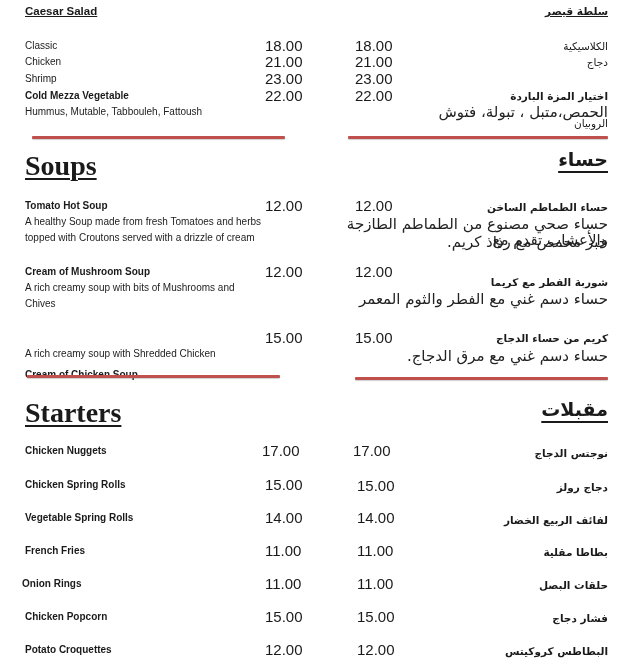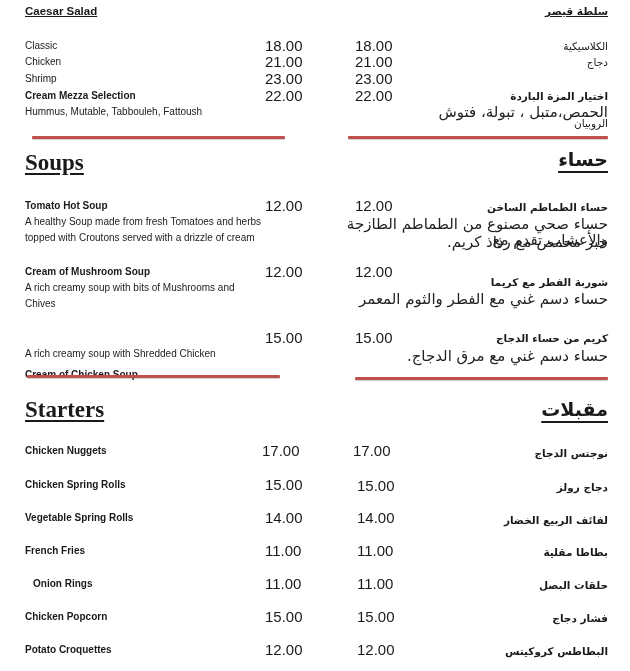--- a/index.html
+++ b/index.html
@@ -9,21 +9,21 @@
     .abs { position: absolute; }
 
     .en { font-family: "Liberation Sans", sans-serif; font-size: 10px; line-height: 16px; }
     .ar { font-family: "DejaVu Sans", sans-serif; font-size: 10.5px; line-height: 16px; direction: rtl; text-align: right; }
     .bold { font-weight: bold; }
     .price { font-family: "Liberation Sans", sans-serif; font-weight: normal; font-size: 15px; line-height: 16px; }
 
     .cat-title-en { font-family: "Liberation Sans", sans-serif; font-weight: bold; font-size: 11.5px; text-decoration: underline; }
     .cat-title-ar { font-family: "DejaVu Sans", sans-serif; font-weight: bold; font-size: 10.5px; text-decoration: underline; direction: rtl; text-align: right; }
 
-    .section-en { font-family: "Liberation Serif", serif; font-weight: bold; font-size: 23px; text-decoration: underline; text-decoration-thickness: 2px; text-underline-offset: 3px; }
+    .section-en { font-family: "Liberation Serif", serif; font-weight: bold; font-size: 28px; text-decoration: underline; text-decoration-thickness: 2px; text-underline-offset: 3px; }
     .section-ar { font-family: "DejaVu Sans", sans-serif; font-weight: bold; font-size: 19px; text-decoration: underline; text-decoration-thickness: 2px; text-underline-offset: 5px; direction: rtl; text-align: right; }
 
     .sep { position: absolute; height: 3px; background: #c0504d; box-shadow: 0 1px 1px rgba(120,120,120,0.35); border-radius: 1px; }
 
     .desc { font-weight: normal; color: #222; }
     .ar-desc { font-size: 15px; color: #222; }
   </style>
 </head>
 <body>
 
@@ -38,21 +38,21 @@
 <div class="abs en" style="left:25px; top:54px;">Chicken</div>
 <div class="abs price" style="left:265px; top:54px;">21.00</div>
 <div class="abs price" style="left:355px; top:54px;">21.00</div>
 <div class="abs ar" style="right:22px; top:54px; width:200px;">دجاج</div>
 
 <div class="abs en" style="left:25px; top:71px;">Shrimp</div>
 <div class="abs price" style="left:265px; top:71px;">23.00</div>
 <div class="abs price" style="left:355px; top:71px;">23.00</div>
 <div class="abs ar" style="right:22px; top:71px; width:200px;margin-top:44px;">الروبيان</div>
 
-<div class="abs en bold" style="left:25px; top:88px;">Cream Mezza Selection</div>
+<div class="abs en bold" style="left:25px; top:88px;">Cold Mezza Vegetable</div>
 <div class="abs price" style="left:265px; top:88px;">22.00</div>
 <div class="abs price" style="left:355px; top:88px;">22.00</div>
 <div class="abs ar bold" style="right:22px; top:88px; width:200px;">اختيار المزة الباردة</div>
 
 <div class="abs en desc" style="left:25px; top:104px;">Hummus, Mutable, Tabbouleh, Fattoush</div>
 <div class="abs ar ar-desc" style="right:22px; top:104px; width:220px;">الحمص،متبل ، تبولة، فتوش</div>
 
 <div class="sep" style="left:32px; top:136px; width:253px;"></div>
 <div class="sep" style="left:348px; top:136px; width:260px;"></div>
 
@@ -102,21 +102,21 @@
 <div class="abs en bold" style="left:25px; top:510px;">Vegetable Spring Rolls</div>
 <div class="abs price" style="left:265px; top:510px;">14.00</div>
 <div class="abs price" style="left:357px; top:510px;">14.00</div>
 <div class="abs ar bold" style="right:22px; top:512px; width:200px;">لفائف الربيع الخضار</div>
 
 <div class="abs en bold" style="left:25px; top:543px;">French Fries</div>
 <div class="abs price" style="left:265px; top:543px;">11.00</div>
 <div class="abs price" style="left:357px; top:543px;">11.00</div>
 <div class="abs ar bold" style="right:22px; top:544px; width:200px;">بطاطا مقلية</div>
 
-<div class="abs en bold" style="left:33px; top:576px;text-align:center;">Onion Rings</div>
+<div class="abs en bold" style="left:22px; top:576px;text-align:center;">Onion Rings</div>
 <div class="abs price" style="left:265px; top:576px;">11.00</div>
 <div class="abs price" style="left:357px; top:576px;">11.00</div>
 <div class="abs ar bold" style="right:22px; top:577px; width:200px;">حلقات البصل</div>
 
 <div class="abs en bold" style="left:25px; top:609px;">Chicken Popcorn</div>
 <div class="abs price" style="left:265px; top:609px;">15.00</div>
 <div class="abs price" style="left:357px; top:609px;">15.00</div>
 <div class="abs ar bold" style="right:22px; top:610px; width:200px;">فشار دجاج</div>
 
 <div class="abs en bold" style="left:25px; top:642px;">Potato Croquettes</div>

